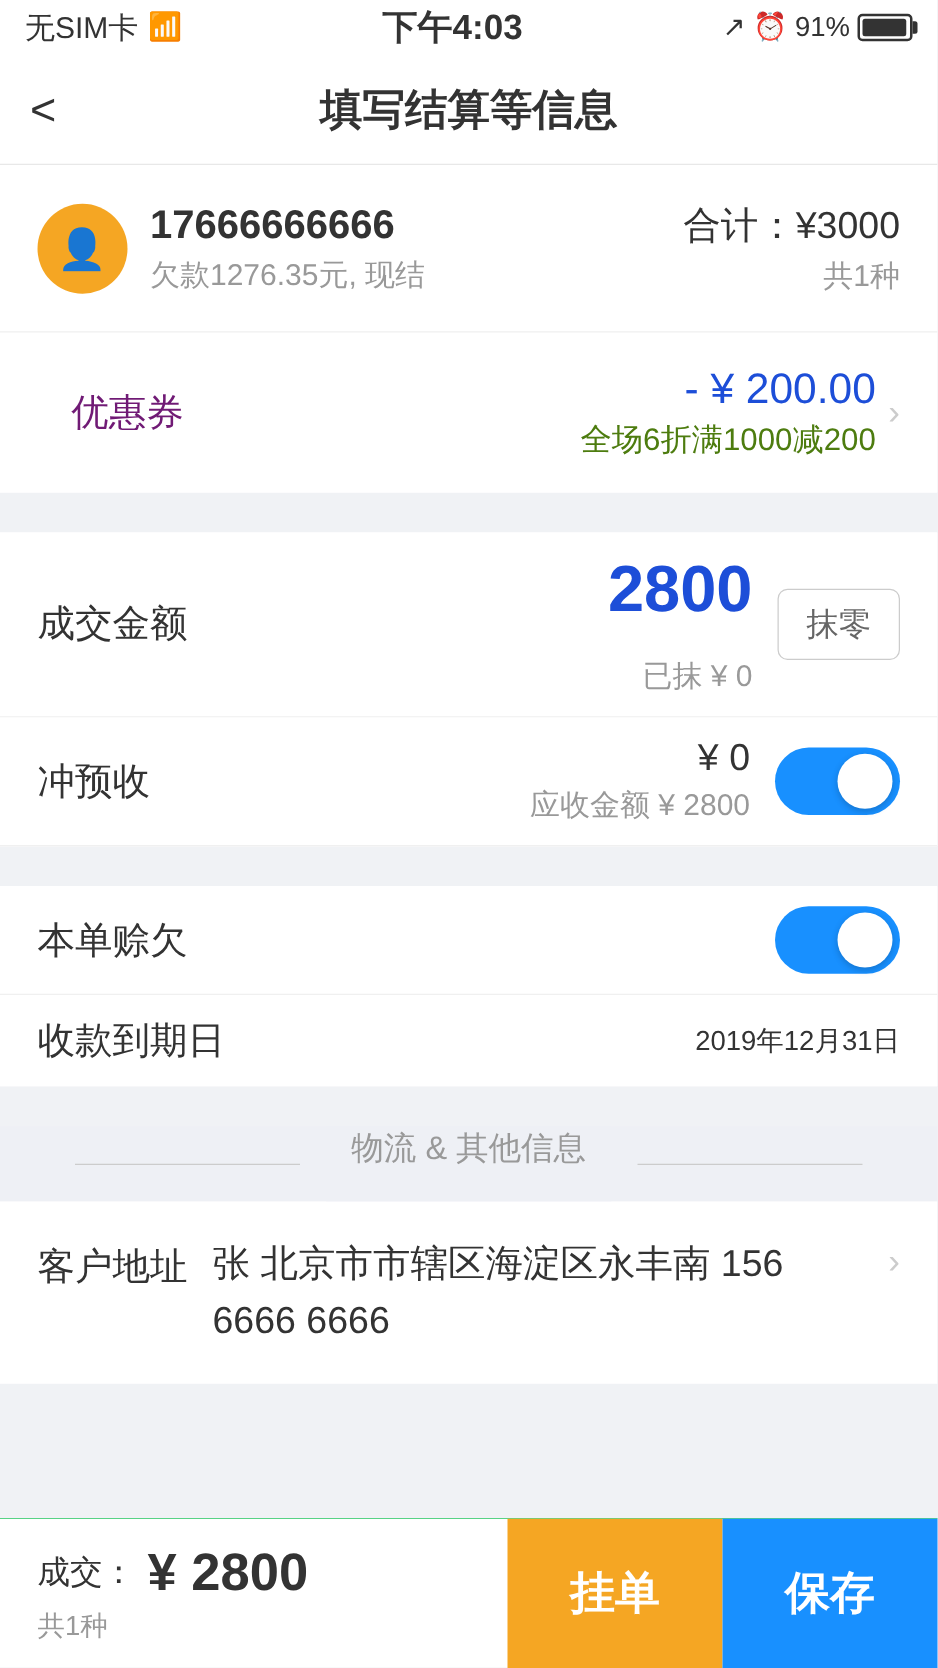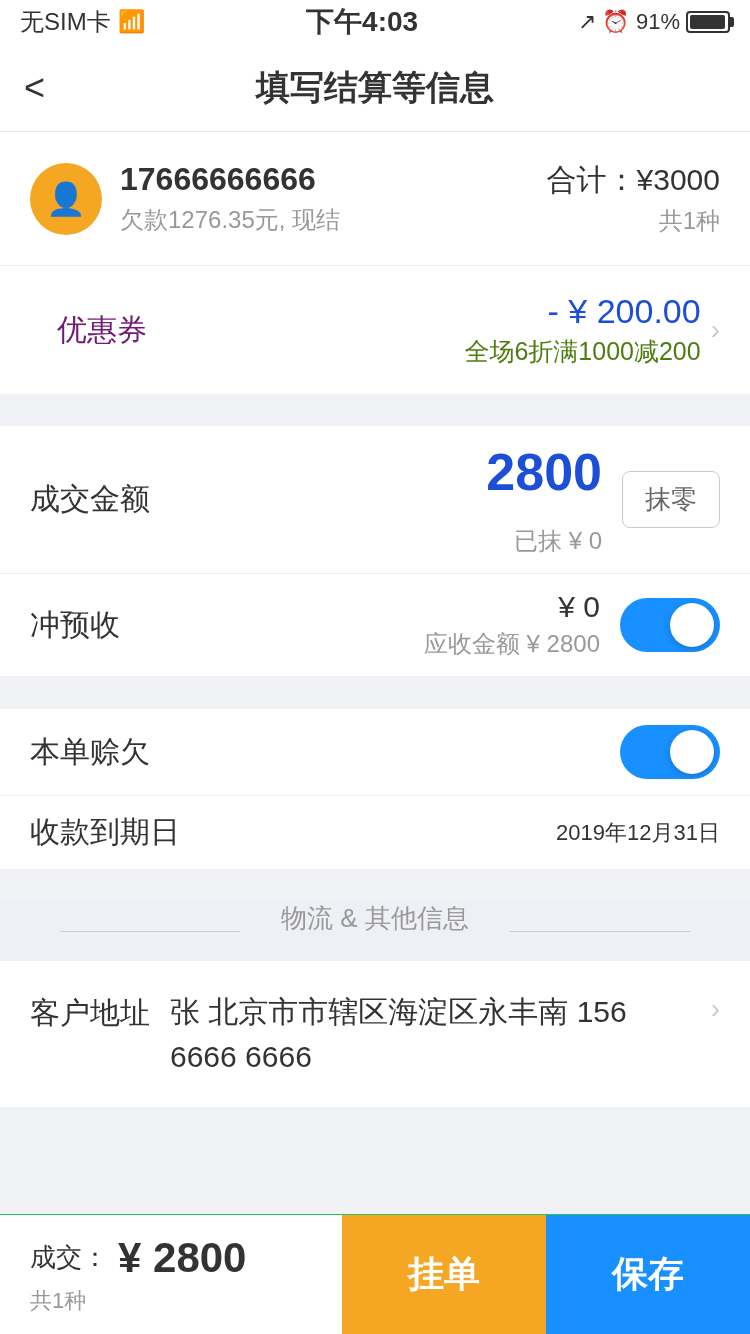--- a/index.html
+++ b/index.html
@@ -184,21 +184,21 @@
       border-top: 1px solid #22c55e;
     }
     .footer-info {
       flex: 1; padding: 0 30px;
     }
     .footer-deal { display: flex; align-items: center; gap: 10px; }
     .footer-deal-label { font-size: 26px; color: #333; }
     .footer-deal-amount { font-size: 42px; font-weight: 600; color: #333; }
     .footer-count { font-size: 22px; color: #999; margin-top: 4px; }
     .footer-btn {
-      width: 204px; height: 120px;
+      width: 172px; height: 120px;
       display: flex; align-items: center; justify-content: center;
       font-size: 36px; font-weight: 600; color: #fff; cursor: pointer;
     }
     .btn-pending { background: #f5a623; }
     .btn-save { background: #1890ff; }
 
     
     .wifi-icon { display: inline-block; font-size: 22px; }
   </style>
 </head>

